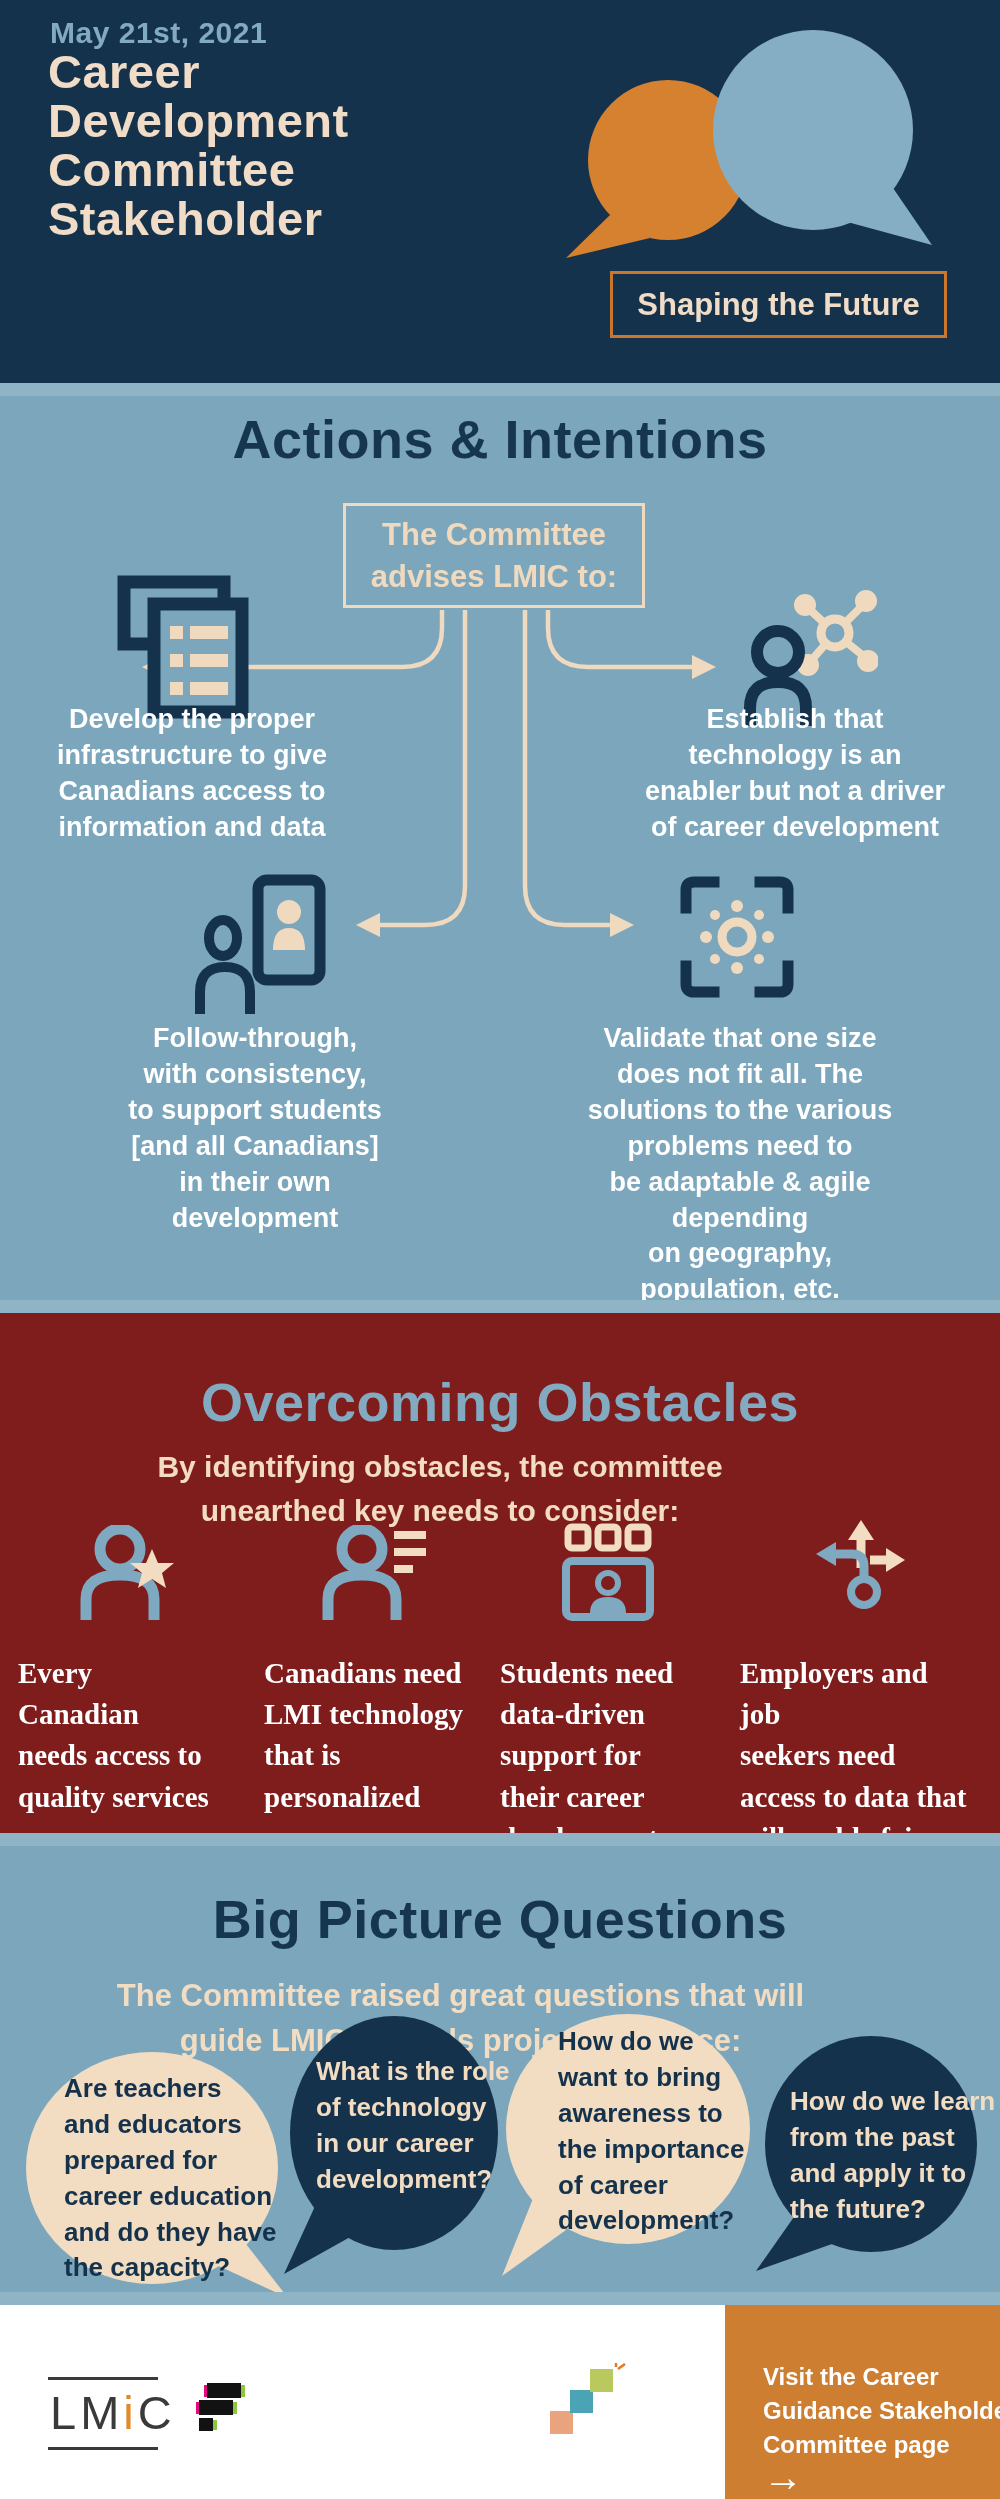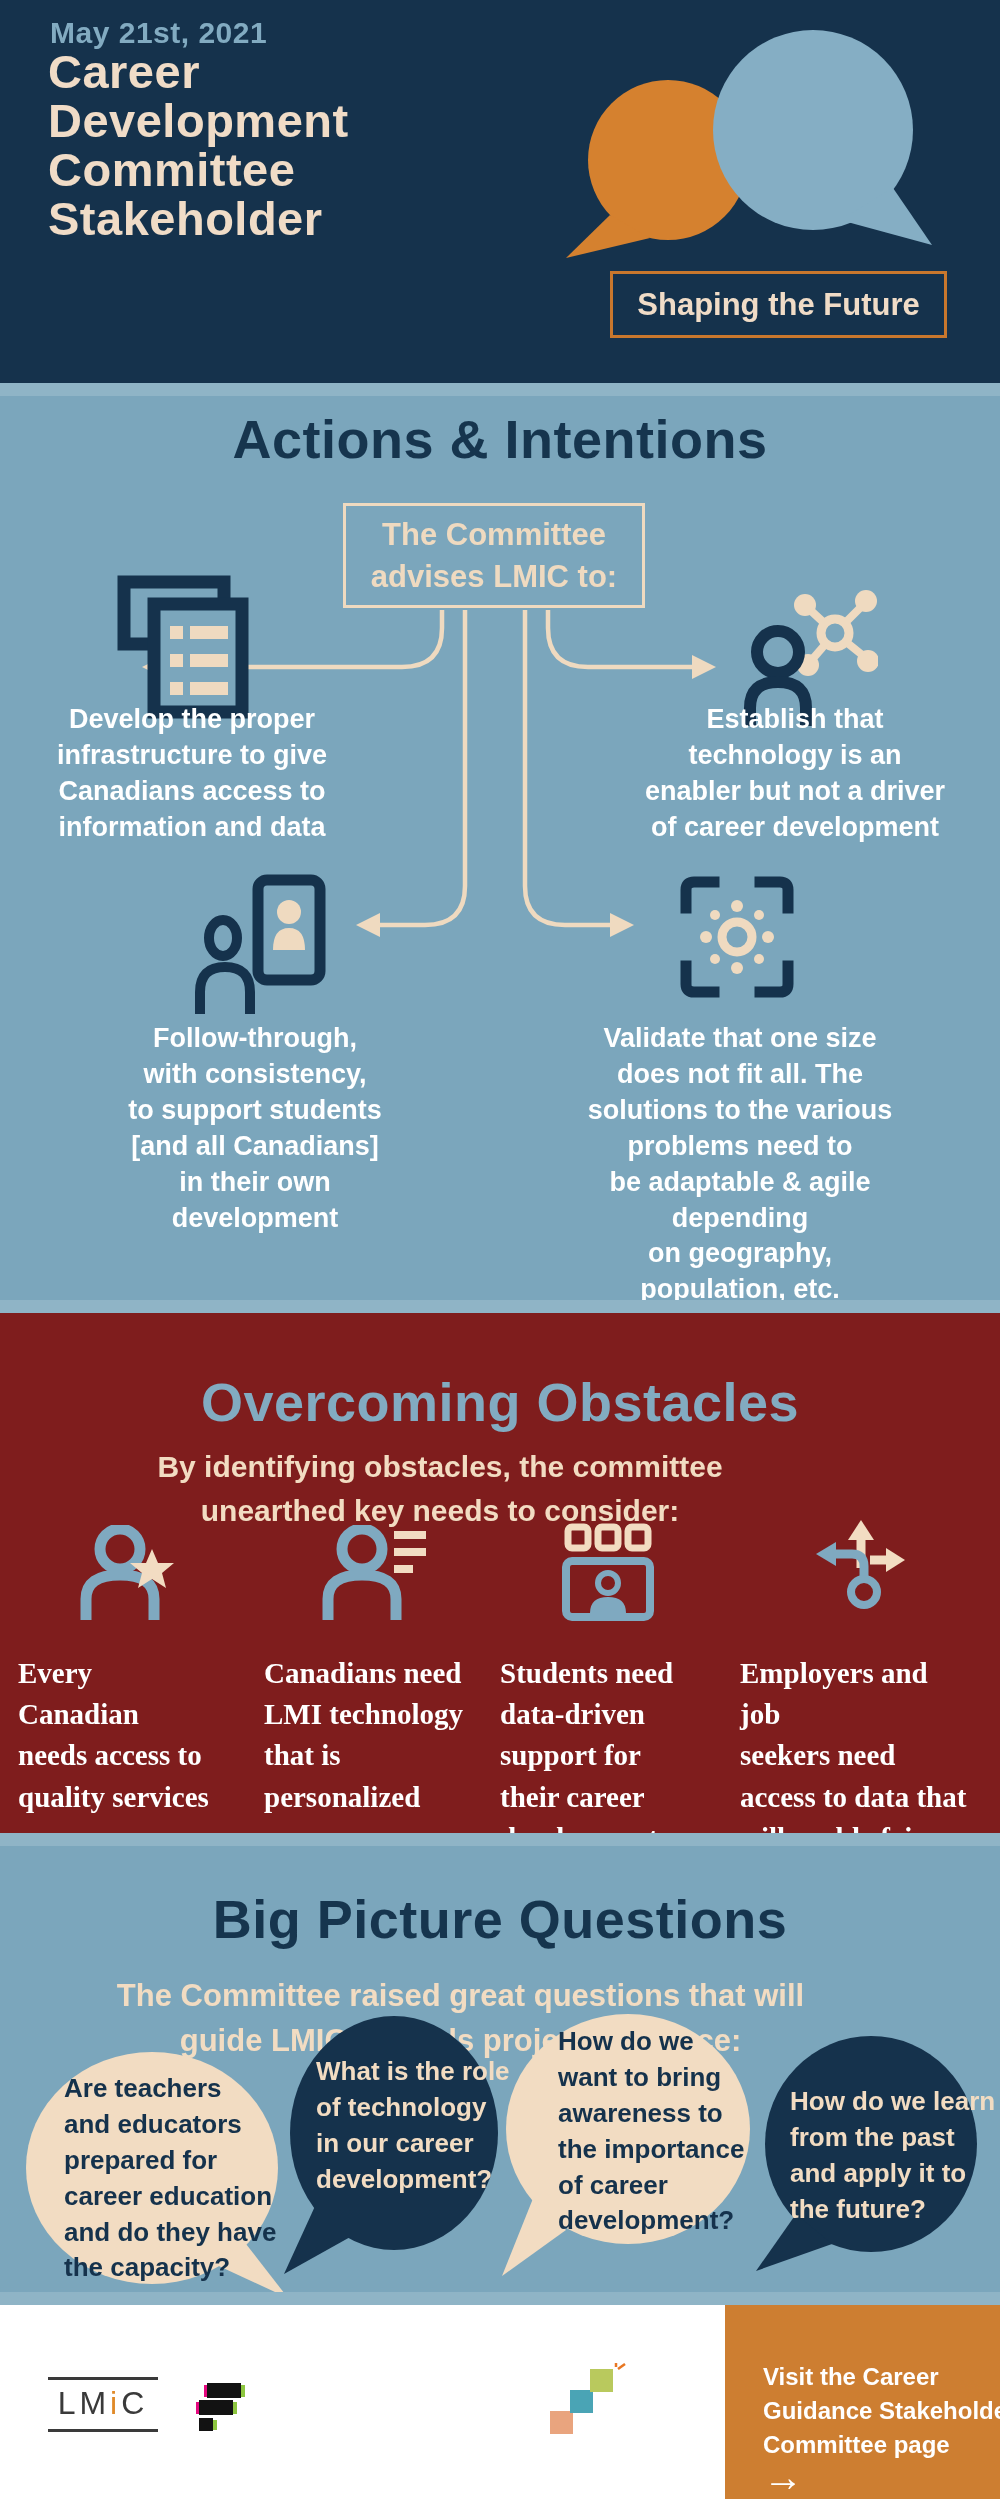--- a/index.html
+++ b/index.html
@@ -34,21 +34,21 @@
   .bubble-text { position:absolute; font-weight:700; font-size:26px; line-height:1.38; }
   .bubble-text.on-cream { color:#15324c; }
   .bubble-text.on-navy { color:#f2dcc2; }
 
   .cta { left:725px; top:2305px; width:299px; height:194px; background:#cd7e31; }
   .cta-text { position:absolute; left:38px; top:55px; color:#ffffff; font-weight:700; font-size:24px; line-height:1.42; }
   .cta-arrow { position:absolute; left:38px; top:152px; color:#ffffff; font-size:40px; font-weight:700; line-height:1; }
 
   
   .lmic { left:48px; top:2377px; width:110px; border-top:3px solid #3a3a3a; border-bottom:3px solid #3a3a3a; padding:5px 2px 7px 2px; text-align:center; }
-  .lmic span { font-size:32px; color:#3a3a3a; letter-spacing:4px; font-weight:400; }
+  .lmic span { font-size:47px; color:#3a3a3a; letter-spacing:4px; font-weight:400; }
   .lmic .i-dot { color:#e08a28; }
 </style>
 </head>
 <body>
 
 <div class="page">
 
   <div class="abs sec-header">
     <div class="abs date">May 21st, 2021</div>
     <div class="abs main-title">

